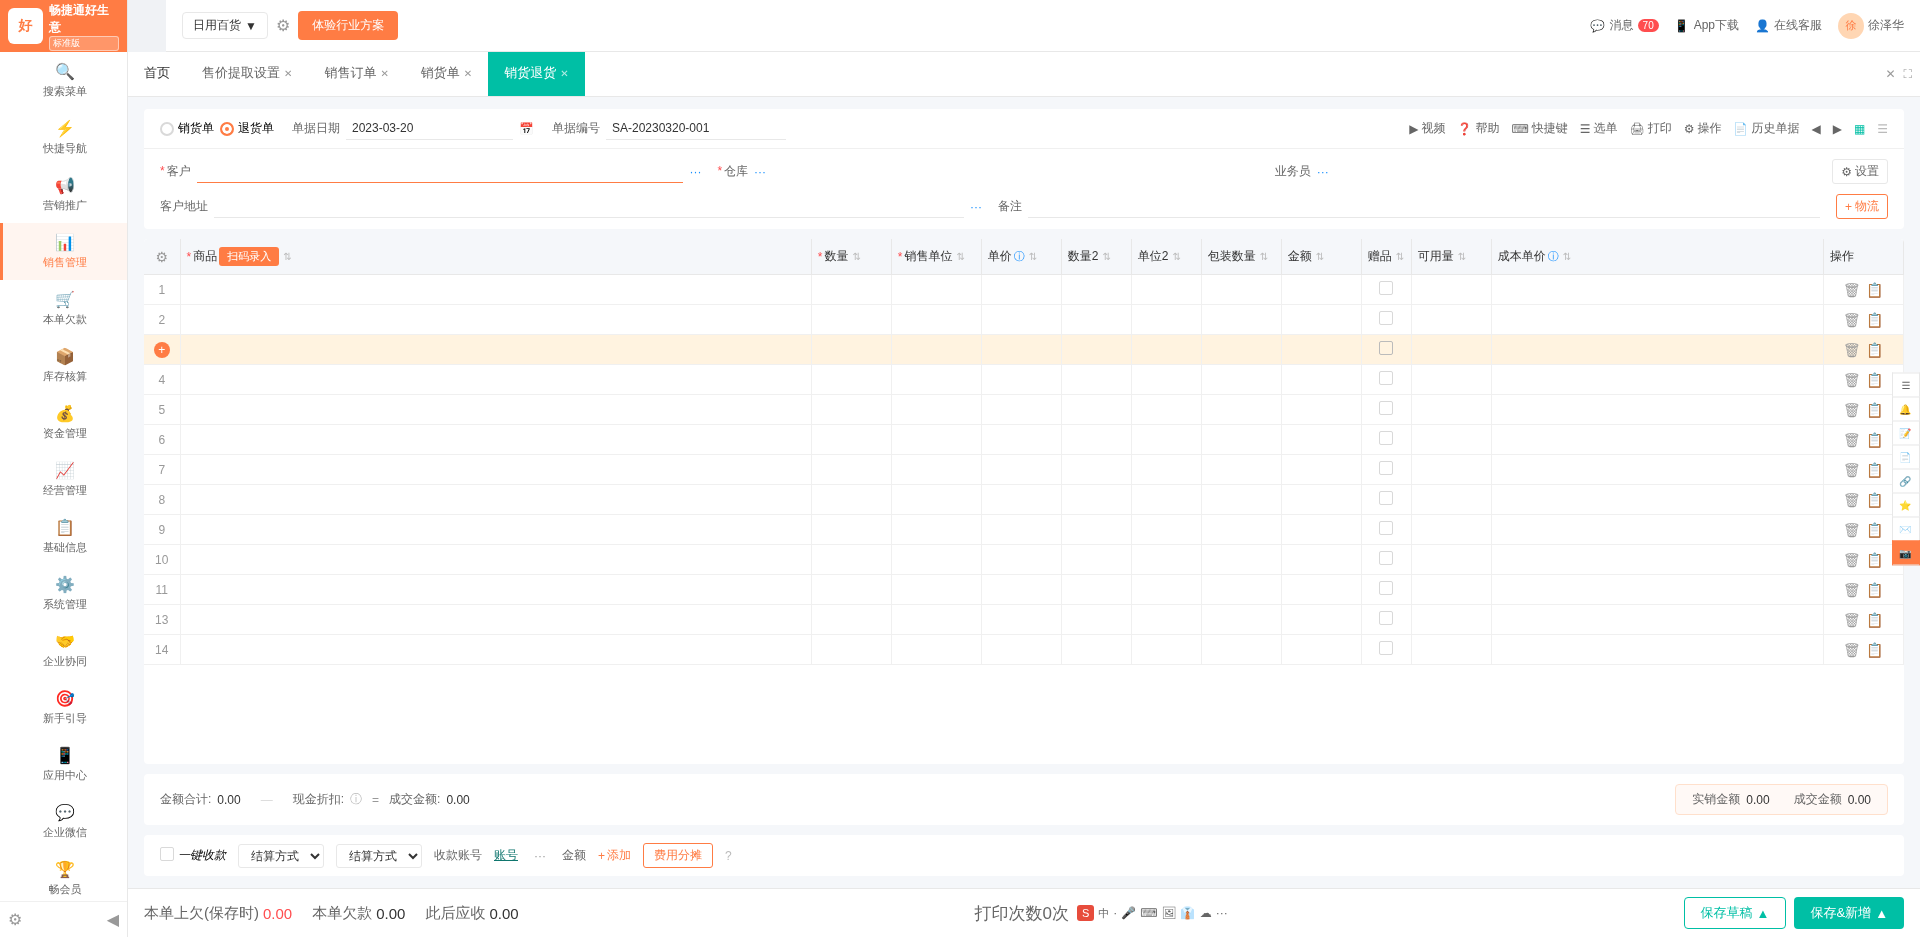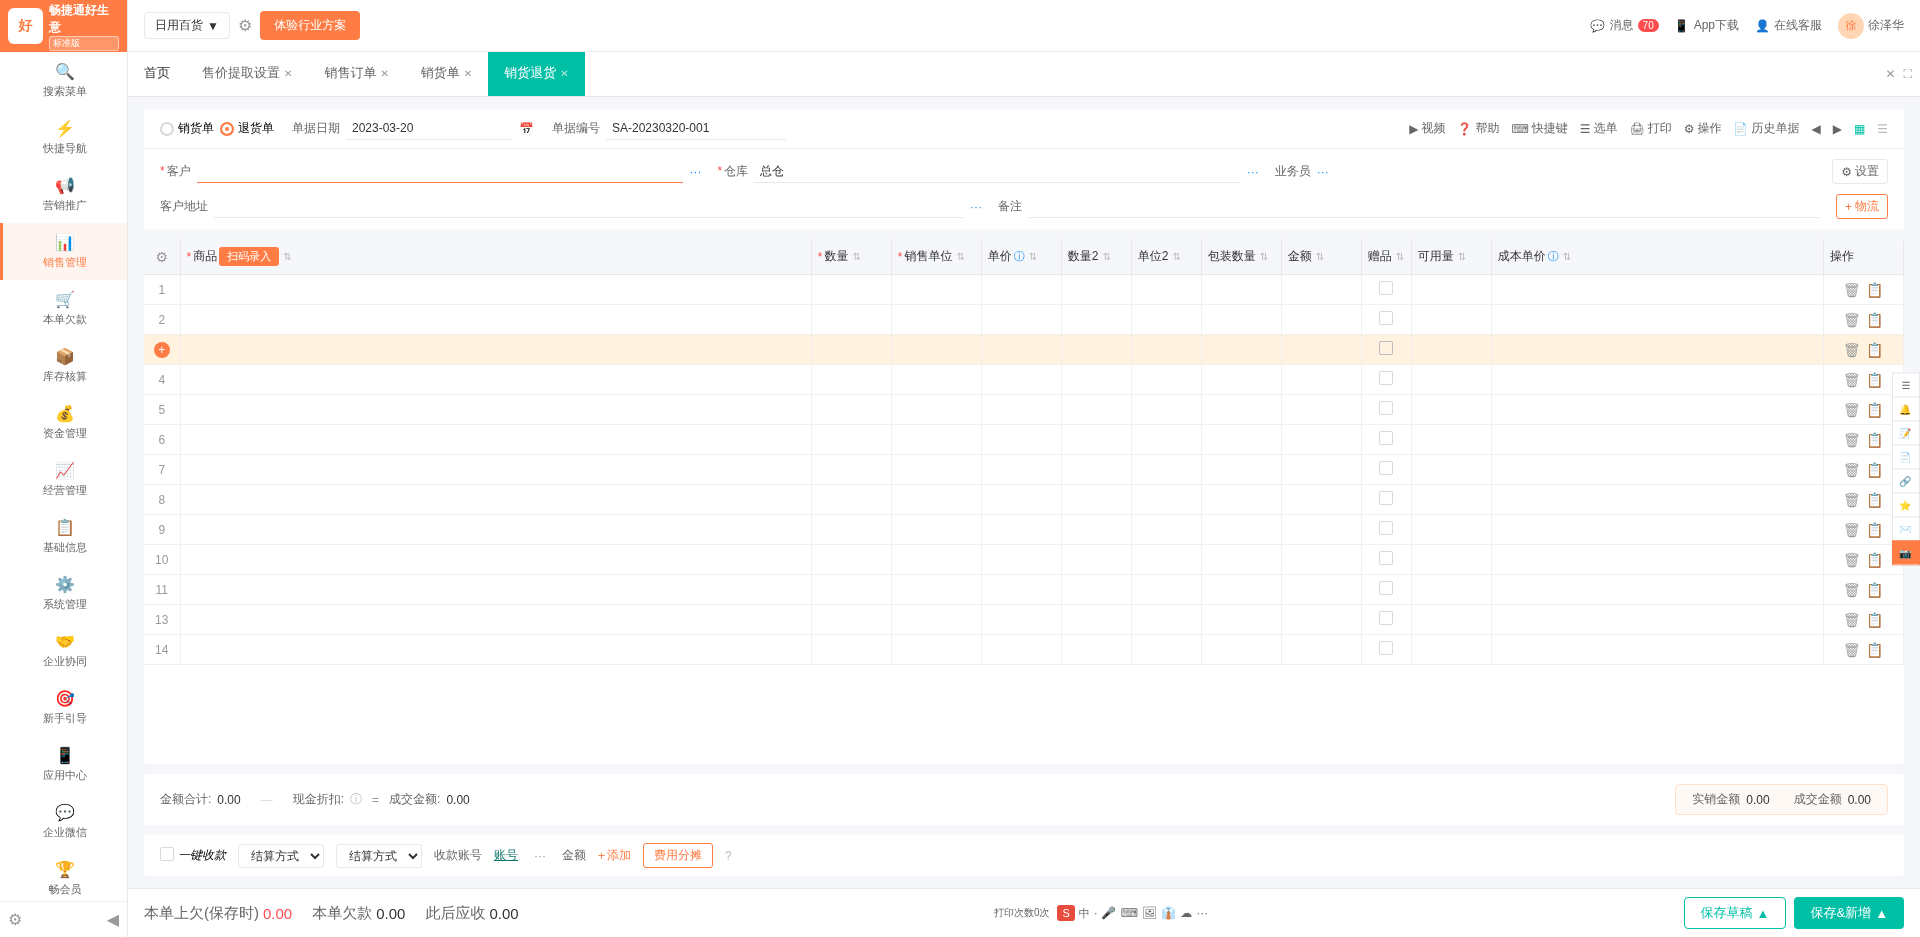--- a/index.html
+++ b/index.html
@@ -14,21 +14,21 @@
     .sidebar-item { display: flex; flex-direction: column; align-items: center; padding: 10px 4px; cursor: pointer; color: #666; font-size: 11px; gap: 3px; border-left: 3px solid transparent; }
     .sidebar-item.active { background: #fff5f0; color: #ff7c44; border-left-color: #ff7c44; }
     .sidebar-item .icon { font-size: 16px; }
     .sidebar-bottom { padding: 8px; display: flex; justify-content: space-between; border-top: 1px solid #f0f0f0; }
     .sidebar-bottom-btn { color: #999; font-size: 16px; cursor: pointer; }
 
     
     .main { flex: 1; display: flex; flex-direction: column; overflow: hidden; }
 
     
-    .topbar { height: 52px; background: #fff; display: flex; align-items: center; justify-content: space-between; padding: 0 16px; border-bottom: 1px solid #e8e8e8; flex-shrink: 0; }
+    .topbar { height: 52px; background: #fff; display: flex; align-items: center; justify-content: space-between; padding: 0 16px; border-bottom: 1px solid #e8e8e8; flex-shrink: 0; margin-left: 38px; }
     .topbar-left { display: flex; align-items: center; gap: 8px; }
     .topbar-select { display: flex; align-items: center; gap: 4px; border: 1px solid #e8e8e8; padding: 4px 10px; border-radius: 4px; cursor: pointer; color: #333; }
     .topbar-settings { color: #999; font-size: 16px; cursor: pointer; }
     .topbar-btn { background: #ff7c44; color: #fff; border: none; padding: 6px 14px; border-radius: 4px; cursor: pointer; font-size: 12px; }
     .topbar-right { display: flex; align-items: center; gap: 16px; color: #666; font-size: 12px; }
     .topbar-right-item { display: flex; align-items: center; gap: 4px; cursor: pointer; }
     .badge { background: #ff4d4f; color: #fff; border-radius: 10px; padding: 1px 5px; font-size: 10px; }
     .avatar { width: 26px; height: 26px; background: #ffd6b3; border-radius: 50%; display: flex; align-items: center; justify-content: center; color: #ff7c44; font-size: 11px; }
 
     
@@ -309,21 +309,20 @@
 
         <div style="padding:10px 16px;">
           <div class="form-row">
             <div class="form-group">
               <span class="form-label required">客户</span>
               <input class="form-input" type="text" style="border-bottom: 1px solid rgb(255, 124, 68);">
               <span class="form-ellipsis">···</span>
             </div>
             <div class="form-group">
               <span class="form-label required">仓库</span>
-              <input class="form-input" type="text" value="总仓" style="">
               <span class="form-ellipsis">···</span>
             </div>
             <div class="form-group">
               <span class="form-label">业务员</span>
               <span class="form-ellipsis">···</span>
             </div>
             <div class="right-settings">
               <div class="settings-btn">
                 <span>⚙</span>
                 <span>设置</span>
@@ -762,21 +761,21 @@
         <div class="status-bar-item">
           <span>本单欠款</span>
           <span style="color:#333;">0.00</span>
         </div>
         <div class="status-bar-item">
           <span>此后应收</span>
           <span style="color:#333;">0.00</span>
         </div>
       </div>
       <div class="status-bar-center">
-        <span style="color:#666;font-size:10px;">打印次数0次</span>
+        <span style="color:#666;font-size:17px;">打印次数0次</span>
         <div style="display:flex;gap:4px;align-items:center;">
           <span style="background:#e74c3c;color:#fff;padding:2px 5px;border-radius:3px;font-size:11px;">S</span>
           <span style="color:#666;font-size:11px;">中</span>
           <span style="color:#666;">·</span>
           <span style="color:#666;">🎤</span>
           <span style="color:#666;">⌨</span>
           <span style="color:#666;">🖼</span>
           <span style="color:#666;">👔</span>
           <span style="color:#666;">☁</span>
           <span style="color:#666;">···</span>

